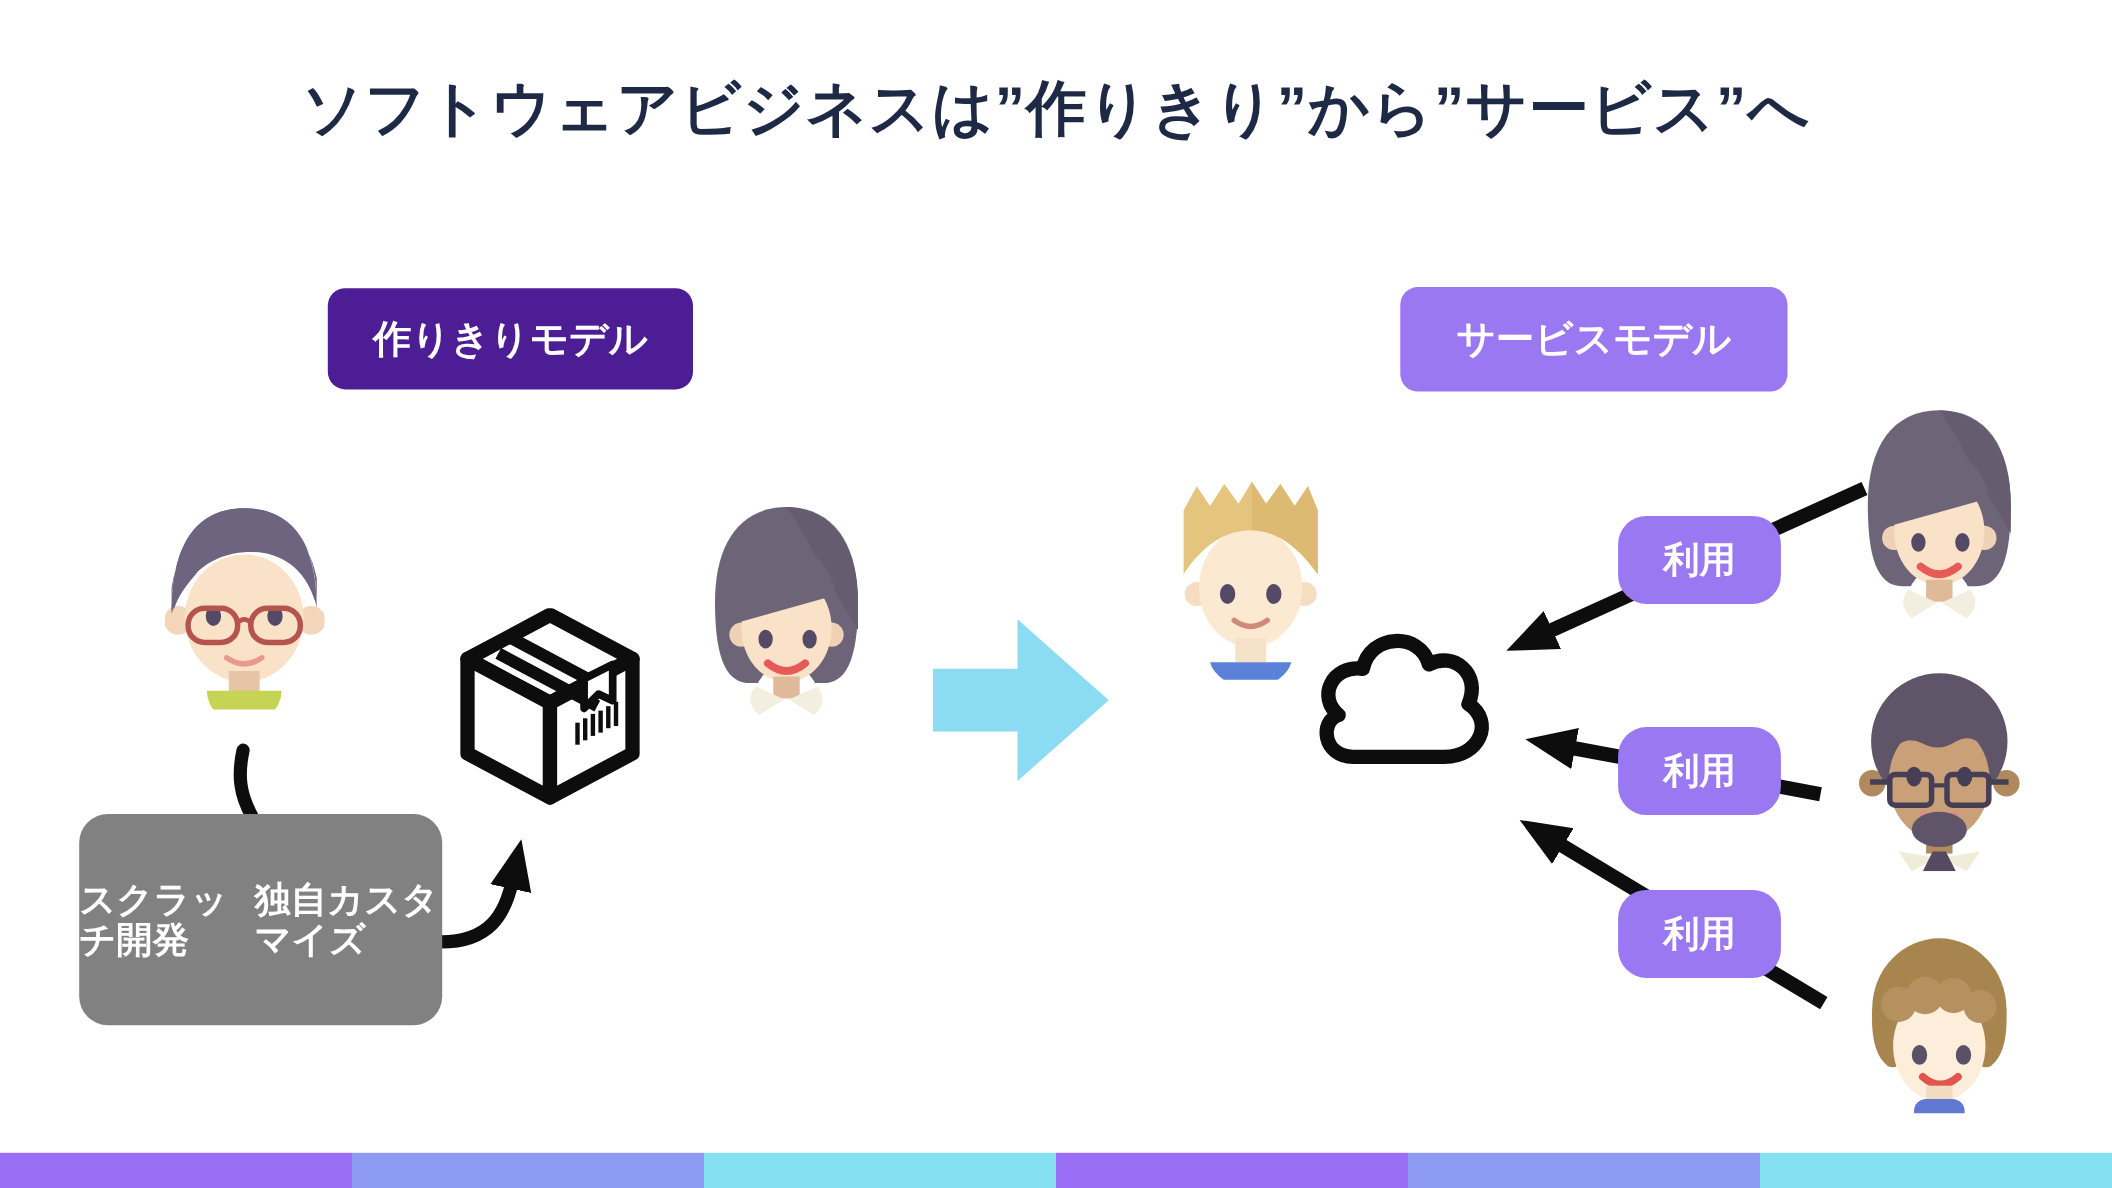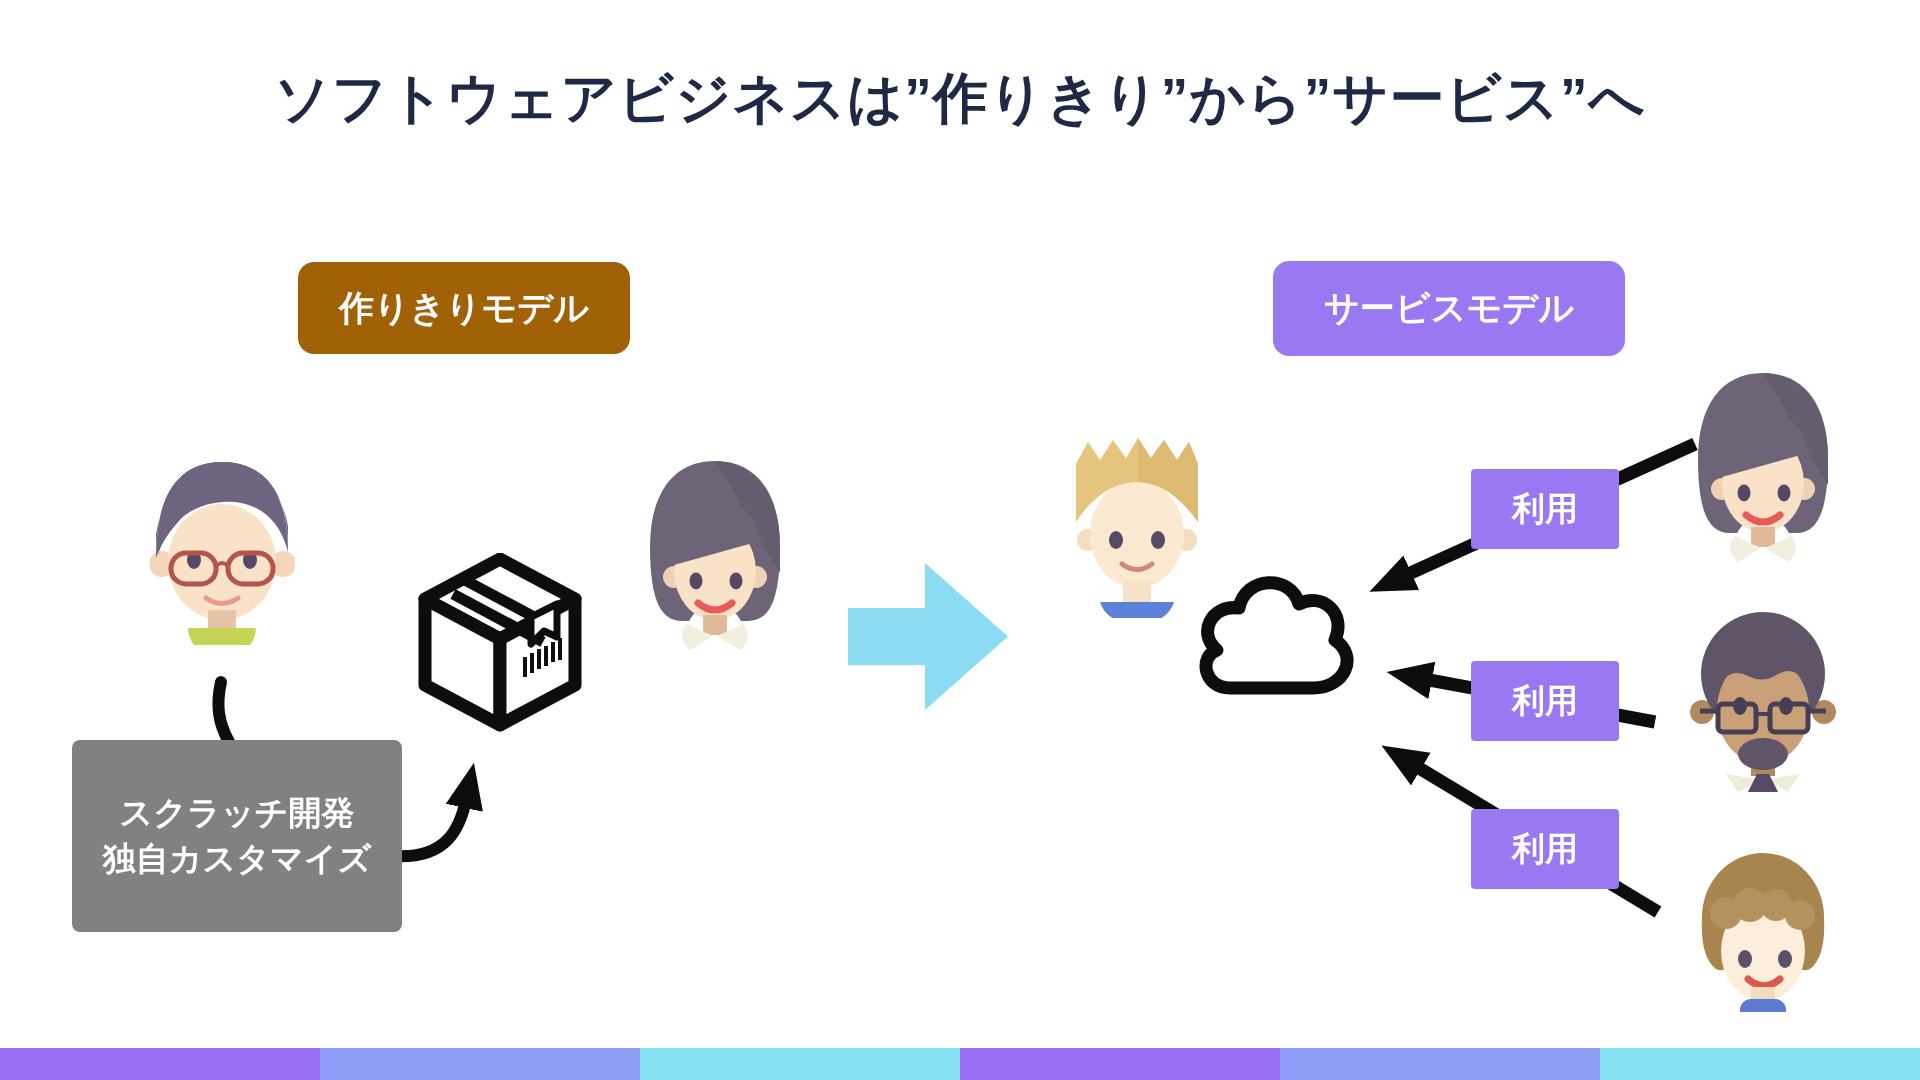--- a/index.html
+++ b/index.html
@@ -3,29 +3,29 @@
 <meta charset="utf-8">
 <style>
   html,body{margin:0;padding:0;}
   body{font-family:"Liberation Sans","DejaVu Sans",sans-serif;background:#fff;}
   .slide{position:relative;width:1920px;height:1080px;background:#ffffff;overflow:hidden;}
   .abs{position:absolute;}
   .title{position:absolute;top:62px;left:0;width:100%;text-align:center;
          font-size:55px;font-weight:900;color:#1e2945;letter-spacing:1px;}
   .badge{position:absolute;display:flex;align-items:center;justify-content:center;
          color:#fff;font-weight:900;border-radius:16px;}
-  .badge.gray{left:298px;top:262px;width:332px;height:92px;background:#a16207;font-size:35px;}
+  .badge.gray{left:298px;top:262px;width:332px;height:92px;background:#4c1d95;font-size:35px;}
   .badge.purple{left:1273px;top:261px;width:352px;height:95px;background:#9a78f2;font-size:35px;}
-  .usage{position:absolute;width:148px;height:80px;background:#9a78f2;border-radius:4px;
+  .usage{position:absolute;width:148px;height:80px;background:#9a78f2;border-radius:26px;
          display:flex;align-items:center;justify-content:center;color:#fff;font-weight:900;font-size:33px;z-index:3;}
   .u1{left:1471px;top:469px;}
   .u2{left:1471px;top:661px;}
   .u3{left:1471px;top:809px;}
-  .notebox{position:absolute;left:72px;top:740px;width:330px;height:192px;background:#818181;border-radius:8px;
-           display:flex;flex-direction:column;align-items:center;justify-content:center;gap:10px;z-index:2;}
+  .notebox{position:absolute;left:72px;top:740px;width:330px;height:192px;background:#818181;border-radius:26px;
+           display:flex;flex-direction:row;align-items:center;justify-content:center;gap:10px;z-index:2;}
   .notebox span{color:#fff;font-weight:900;font-size:33px;line-height:1.1;}
   .layer{position:absolute;left:0;top:0;width:1920px;height:1080px;z-index:1;}
   .icon{z-index:2;}
   .stripe{position:absolute;left:0;bottom:0;width:1920px;height:32px;display:flex;z-index:4;}
   .stripe div{flex:1 1 0;}
   svg{display:block;}
 </style>
 </head>
 <body>
 

